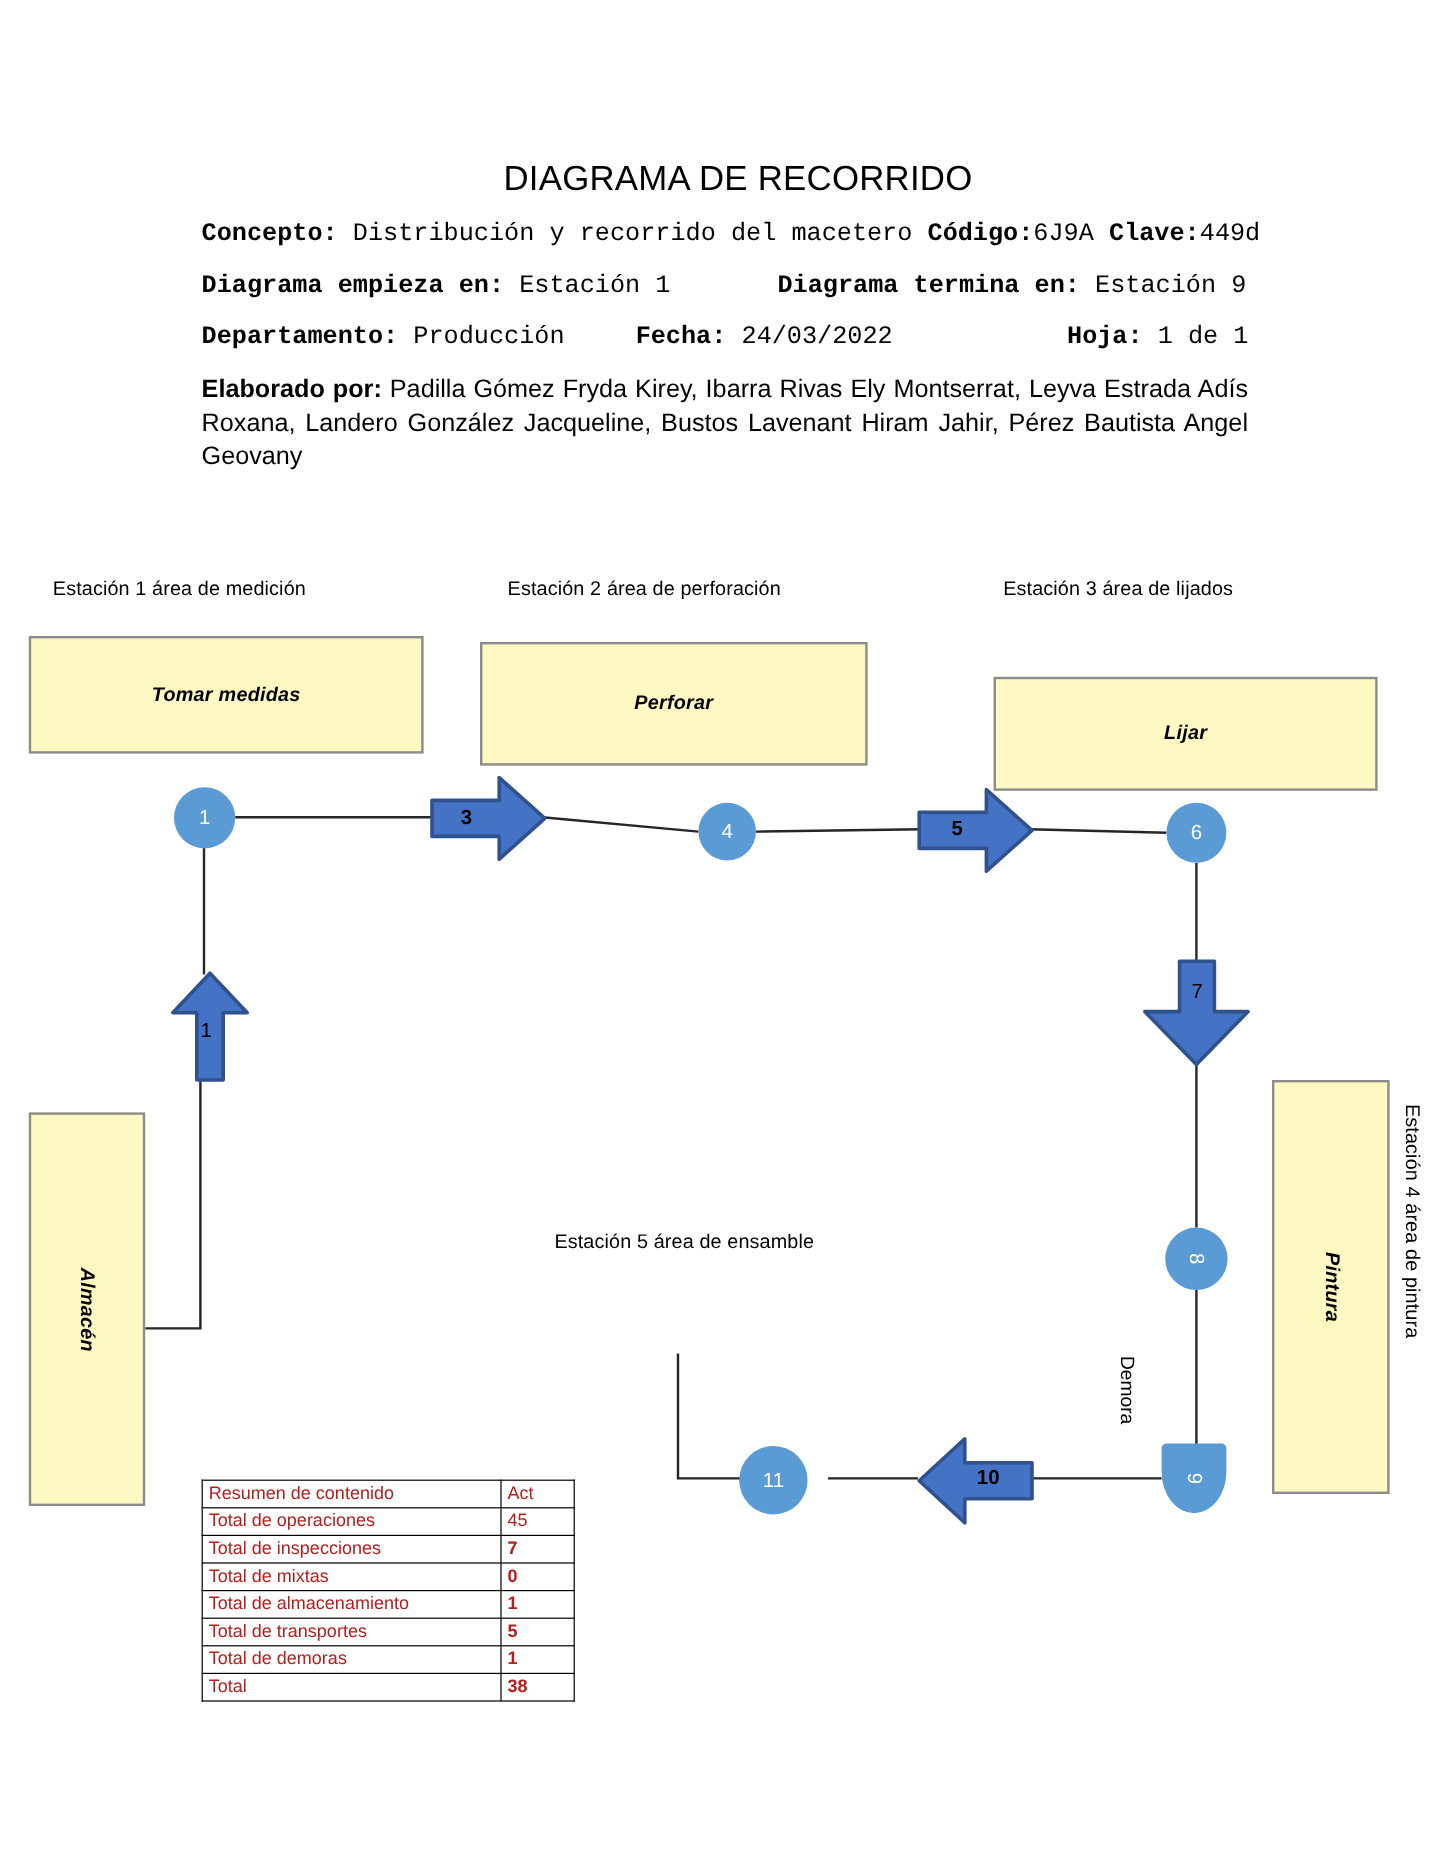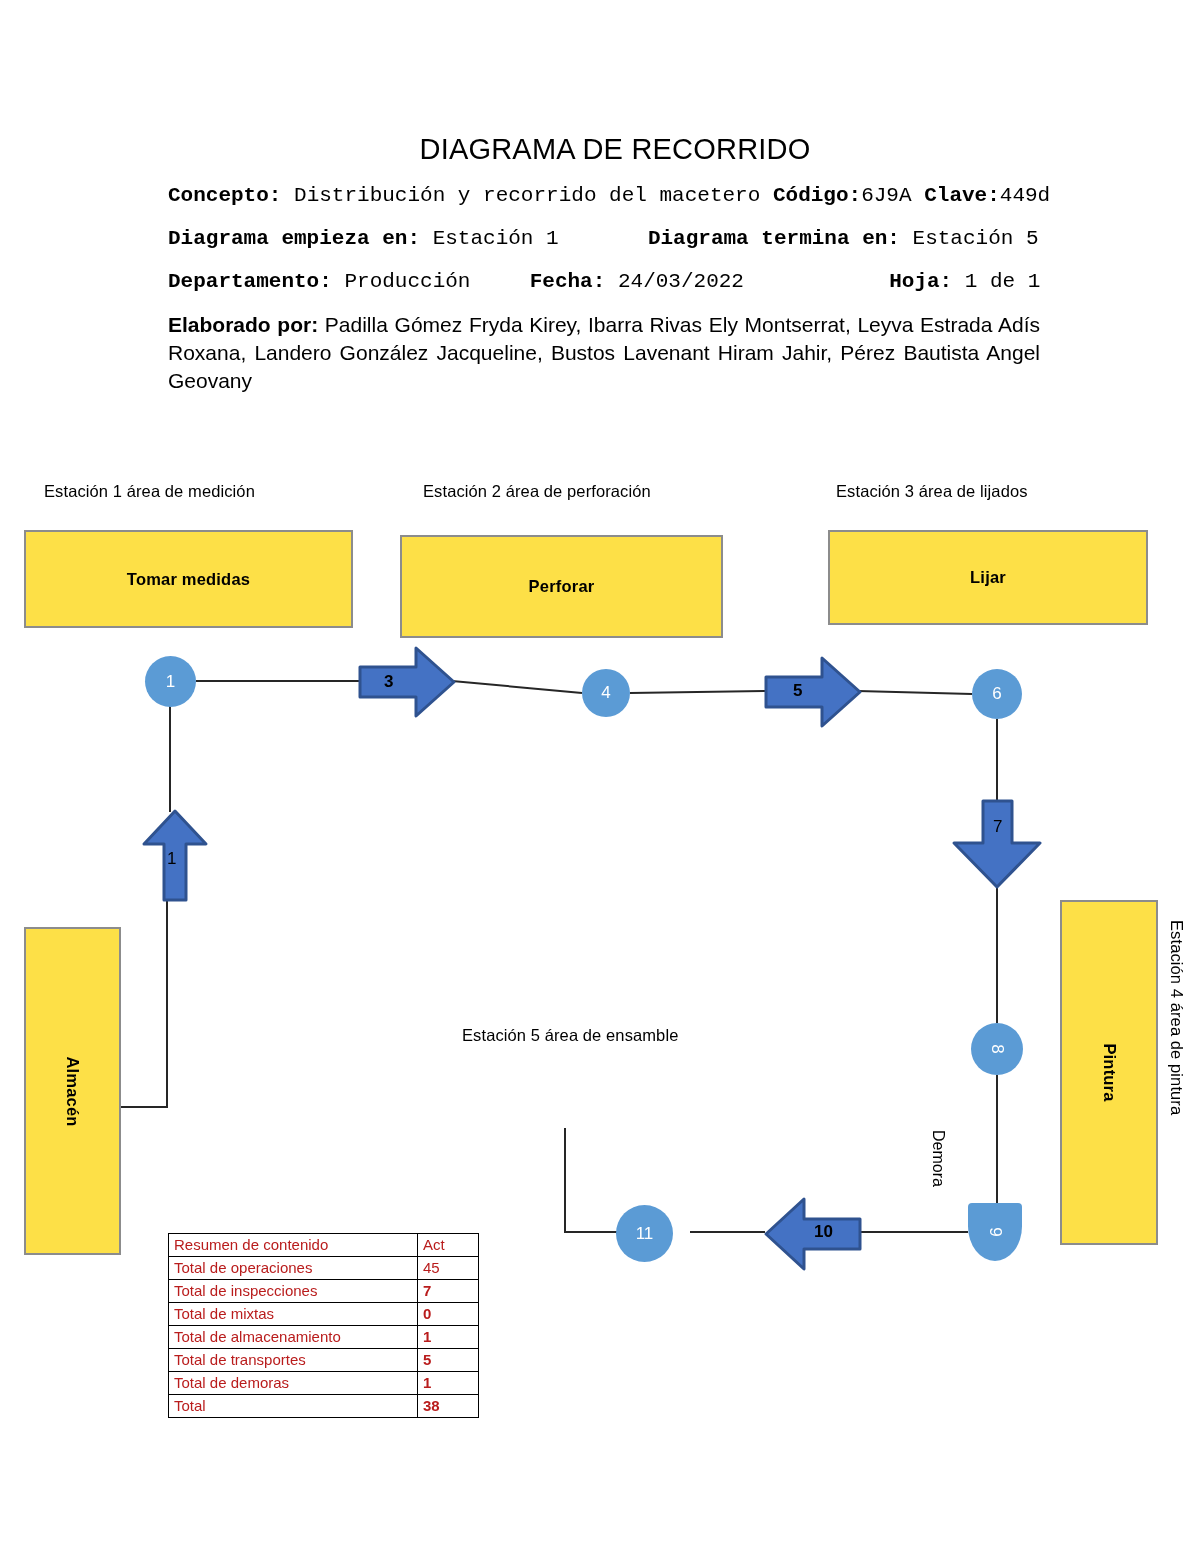--- a/index.html
+++ b/index.html
@@ -77,26 +77,27 @@
     letter-spacing: 0.1px;
   }
   .station-label.rot {
     transform-origin: 0 0;
     transform: rotate(90deg);
   }
 
   
   .area-box {
     position: absolute;
-    background: #fde047;
+    background: #fef9c3;
     border: 2px solid #8c8c8c;
     box-sizing: border-box;
     display: flex;
     align-items: center;
     justify-content: center;
+    font-style: italic;
   }
   .area-box .box-label {
     font-size: 16.5px;
     font-weight: bold;
     color: #000;
     letter-spacing: 0.2px;
     text-align: center;
   }
   .area-box.vertical .box-label {
     transform: rotate(90deg);
@@ -195,21 +196,21 @@
     <span>Distribución y recorrido del macetero</span>
     <b>Código:</b><span>6J9A</span>
     <b>Clave:</b><span>449d</span>
   </div>
 
   <div class="meta-line">
     <b>Diagrama empieza en:</b>
     <span>Estación 1</span>
     <span class="gap-lg"></span>
     <b>Diagrama termina en:</b>
-    <span>Estación 5</span>
+    <span>Estación 9</span>
   </div>
 
   <div class="meta-line">
     <b>Departamento:</b>
     <span>Producción</span>
     <span class="gap-md"></span>
     <b>Fecha:</b>
     <span>24/03/2022</span>
     <span class="gap-xl"></span>
     <b>Hoja:</b>
@@ -257,21 +258,21 @@
   <div class="area-box" style="left:24px; top:530px; width:329px; height:98px;">
     <span class="box-label">Tomar medidas</span>
   </div>
 
   <div class="station-label" style="left:423px; top:482px;text-align:center;">Estación 2 área de perforación</div>
   <div class="area-box" style="left:400px; top:535px; width:323px; height:103px;">
     <span class="box-label">Perforar</span>
   </div>
 
   <div class="station-label" style="left:836px; top:482px;">Estación 3 área de lijados</div>
-  <div class="area-box" style="left:828px; top:530px; width:320px; height:95px;">
+  <div class="area-box" style="left:828px; top:564px; width:320px; height:95px;">
     <span class="box-label">Lijar</span>
   </div>
 
   <div class="station-label rot" style="left:1186px; top:920px;">Estación 4 área de pintura</div>
   <div class="area-box vertical" style="left:1060px; top:900px; width:98px; height:345px;">
     <span class="box-label">Pintura</span>
   </div>
 
   <div class="station-label" style="left:462px; top:1026px;">Estación 5 área de ensamble</div>
 

